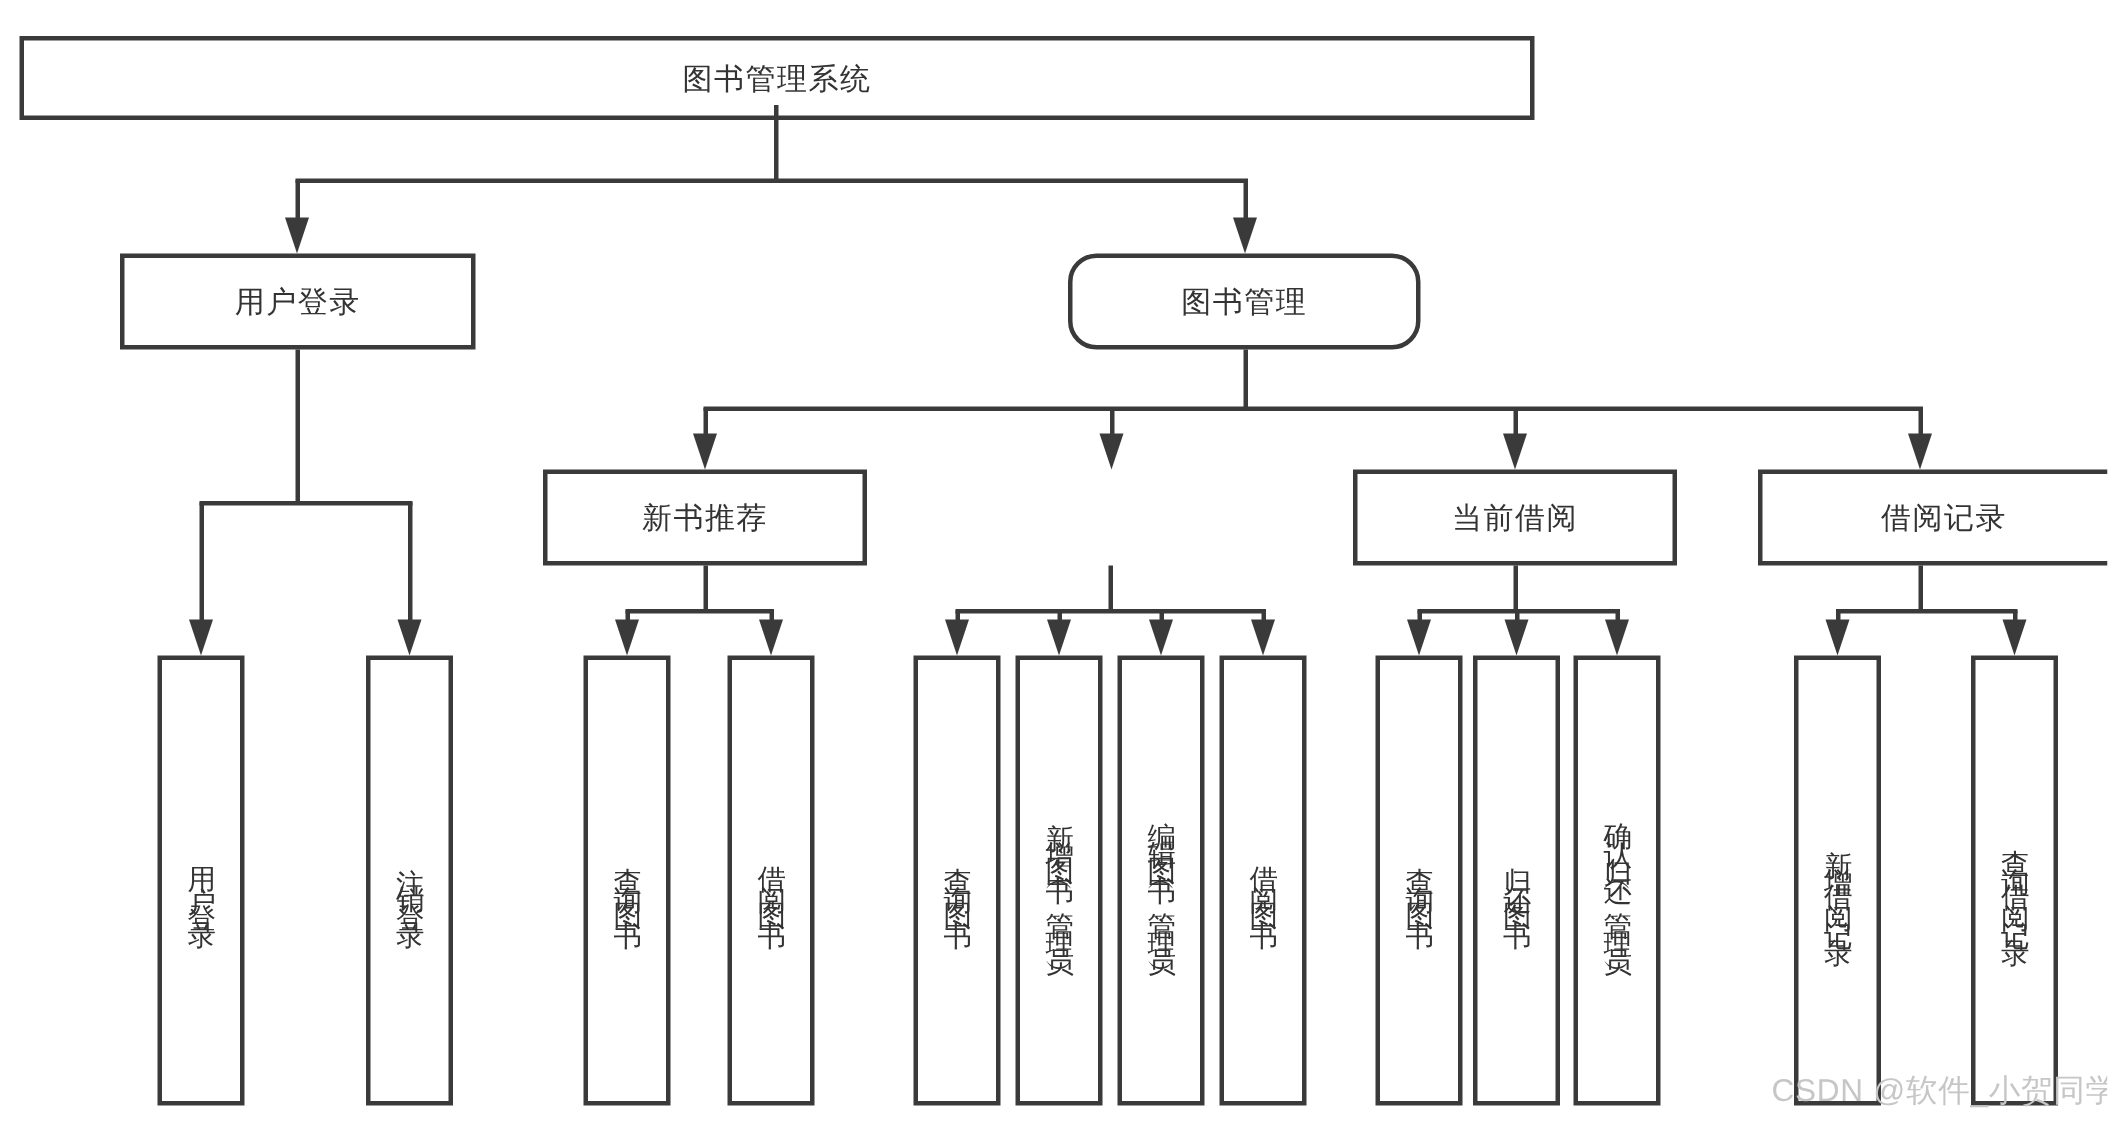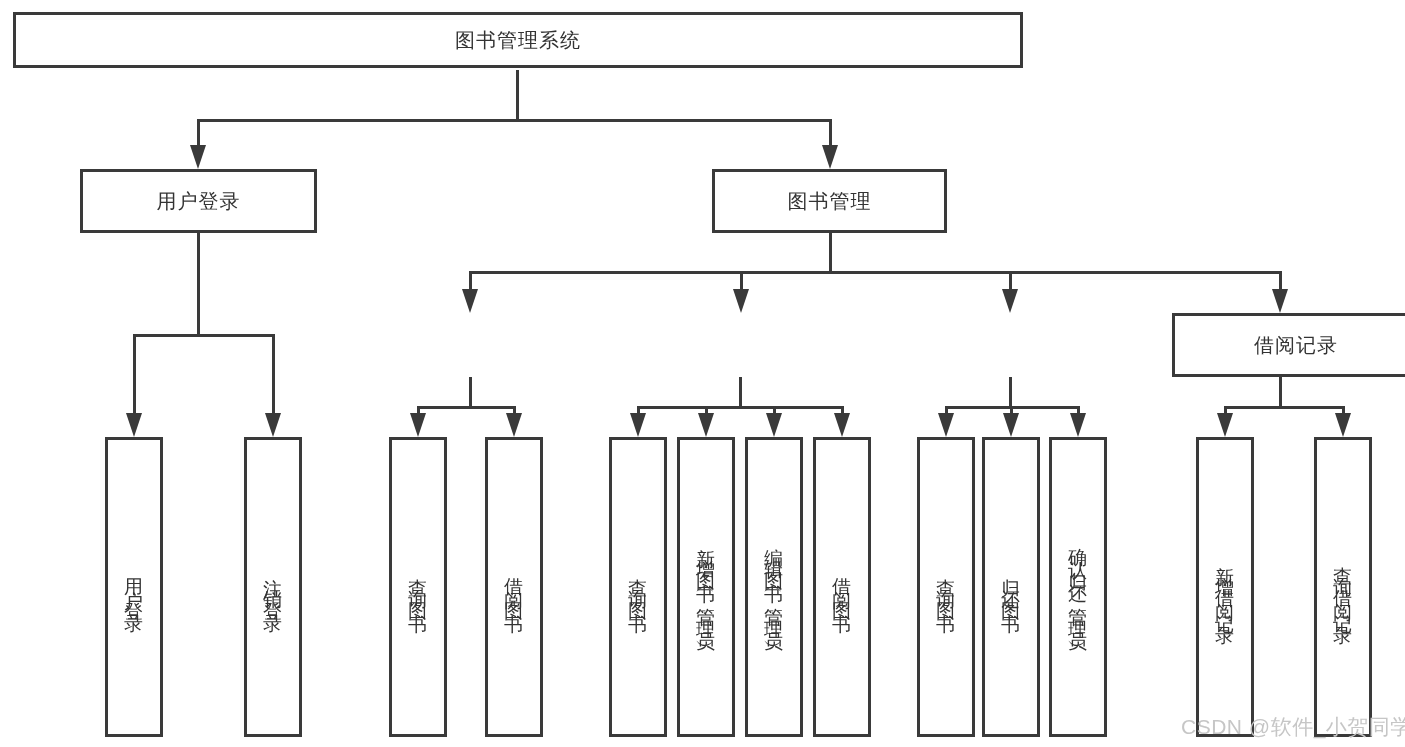--- a/index.html
+++ b/index.html
@@ -60,28 +60,34 @@
     color: var(--watermark, #c6c6c6);
     white-space: nowrap;
     z-index: 10;
   }
 </style>
 </head>
 <body>
 
 <div id="stage" style="--line: #3a3a3a; --text: #333333; --watermark: #c6c6c6; background: rgb(255, 255, 255);">
   <div id="watermark">CSDN @软件_小贺同学</div>
-<div class="node horizontal" style="left: 13px; top: 12px; width: 1010px; height: 56px; font-family: Liberation Serif, serif;">
+<div class="node horizontal" style="left: 13px; top: 24px; width: 1010px; height: 56px; font-family: Liberation Serif, serif;">
       <span class="label">图书管理系统</span>
     </div>
     <div class="node horizontal" style="left: 80px; top: 169px; width: 237px; height: 64px;">
       <span class="label">用户登录</span>
     </div>
-    <div class="node horizontal" style="left: 712px; top: 169px; width: 235px; height: 64px;">
+    <div class="node horizontal" style="left: 712px; top: 169px; width: 235px; height: 64px; border-radius: 19px;">
       <span class="label">图书管理</span>
+    </div>
+    <div class="node horizontal" style="left: 362px; top: 313px; width: 216px; height: 64px;">
+      <span class="label">新书推荐</span>
+    </div>
+    <div class="node horizontal" style="left: 902px; top: 313px; width: 216px; height: 64px;">
+      <span class="label">当前借阅</span>
     </div>
     <div class="node horizontal" style="left: 1172px; top: 313px; width: 248px; height: 64px;">
       <span class="label">借阅记录</span>
     </div>
     <div class="node vertical" style="left: 105px; top: 437px; width: 58px; height: 300px;">
       <span class="label">用户登录</span>
     </div>
     <div class="node vertical" style="left: 244px; top: 437px; width: 58px; height: 300px;">
       <span class="label">注销登录</span>
     </div>

